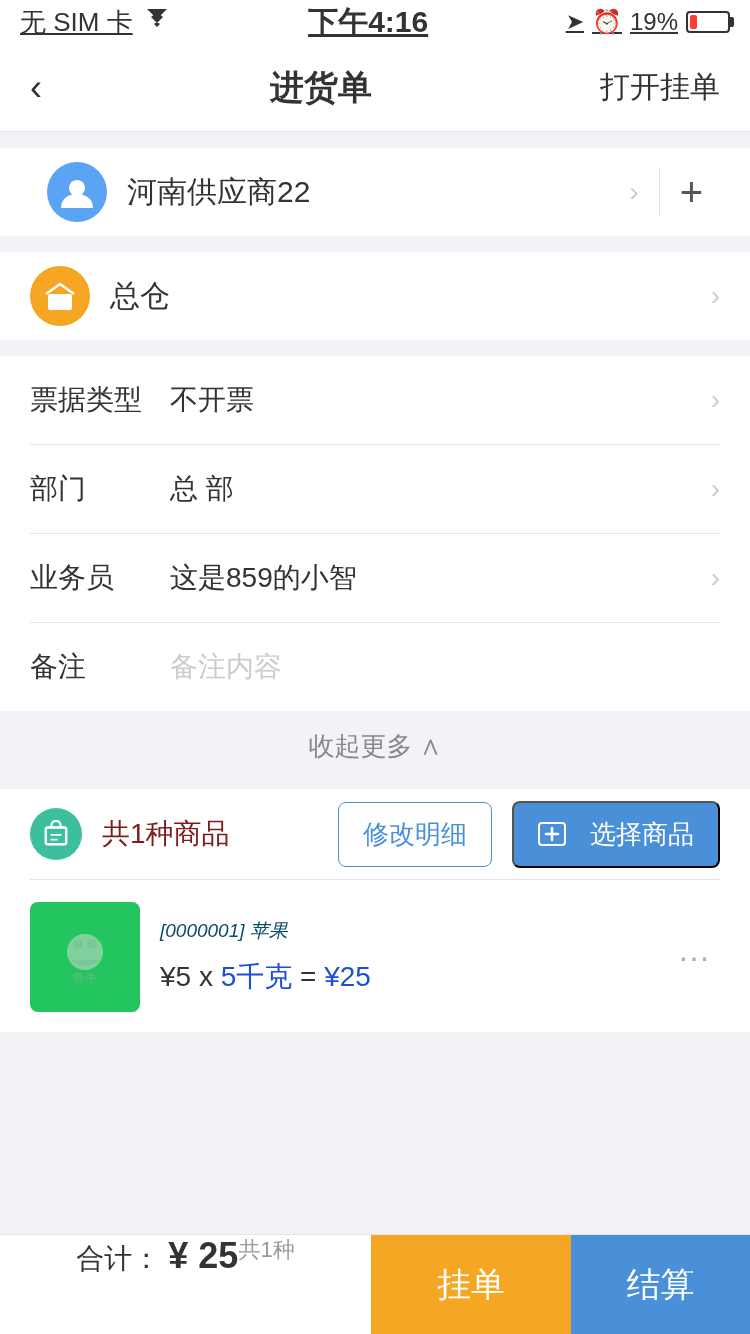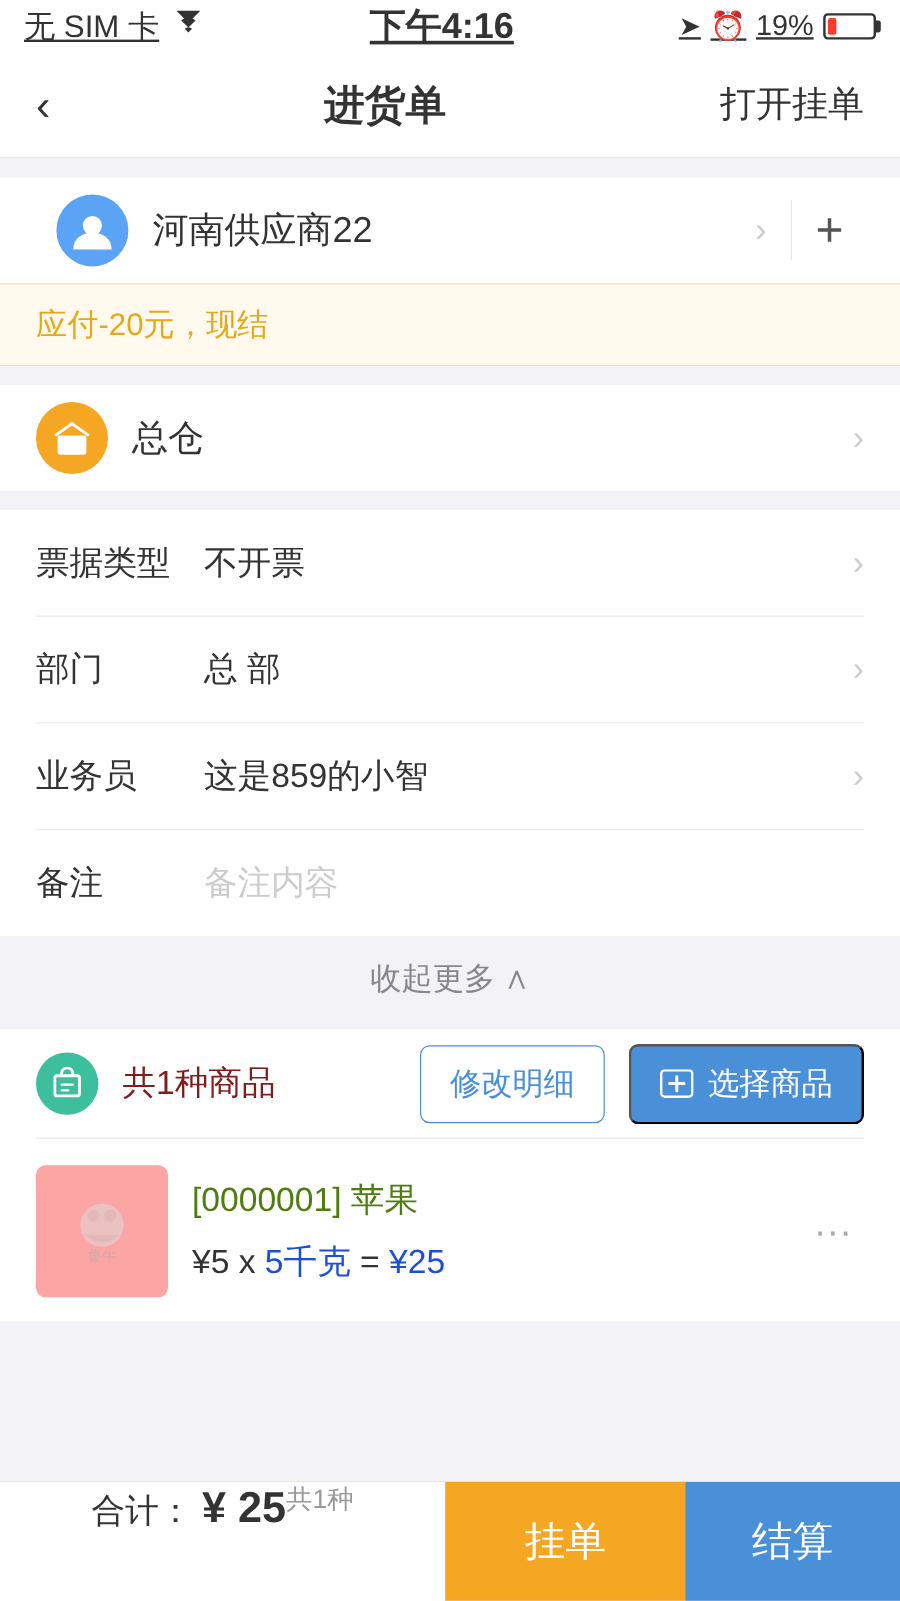--- a/index.html
+++ b/index.html
@@ -155,39 +155,39 @@
     .product-count-text { flex: 1; font-size: 28px; color: #7f1d1d; }
     .btn-modify {
       border: 1.5px solid #4a90d9; border-radius: 8px;
       padding: 14px 24px; font-size: 26px; color: #4a90d9;
       background: #fff; cursor: pointer;
     }
     .btn-select {
       border-radius: 8px;
       padding: 14px 24px; font-size: 26px; color: #fff;
       background: #4a90d9; cursor: pointer;
-      display: flex; align-items: center; gap: 12px;
+      display: flex; align-items: center; gap: 24px;
     }
 
     
     .product-item {
       display: flex;
       align-items: center;
       padding: 20px 30px;
       background: #fff;
       margin-top: 2px;
       gap: 20px;
     }
     .product-thumb {
-      width: 110px; height: 110px; background: #fca5a5; border-radius: 8px;
+      width: 110px; height: 110px; background: #22c55e; border-radius: 8px;
       display: flex; align-items: center; justify-content: center; flex-shrink: 0;
     }
     .product-thumb svg { opacity: 0.5; }
     .product-info { flex: 1; }
-    .product-name { font-size: 28px; color: #4d7c0f; margin-bottom: 14px; }
+    .product-name { font-size: 19px; color: #0c4a6e; margin-bottom: 14px; font-style: italic; }
     .product-price {
       font-size: 28px; color: #333;
     }
     .product-price .price-highlight { color: #1d4ed8; }
     .product-more { font-size: 32px; color: #aaa; cursor: pointer; padding: 10px; }
 
     
     .bottom-bar {
       position: fixed;
       bottom: 0; left: 0;
@@ -258,23 +258,20 @@
       <svg width="36" height="36" viewBox="0 0 36 36">
           <circle cx="18" cy="14" r="8" fill="white"></circle>
           <path d="M2 34c0-9 7-14 16-14s16 5 16 14" fill="white"></path>
         </svg>
     </div>
     <span class="supplier-name">河南供应商22</span>
     <span class="chevron">›</span>
     <div class="supplier-divider"></div>
     <span class="plus-btn">+</span>
   </div>
-  <div class="notice-bar">
-    <span>应付-20元，现结</span>
-  </div>
 </div>
 
 <div class="divider-block"></div>
 
 <div class="card">
   <div class="warehouse-row">
     <div class="warehouse-icon">
       <svg width="32" height="32" viewBox="0 0 32 32">
           <rect x="4" y="14" width="24" height="16" fill="white" rx="2"></rect>
           <path d="M2 14L16 4l14 10" fill="none" stroke="white" stroke-width="2.5"></path>

